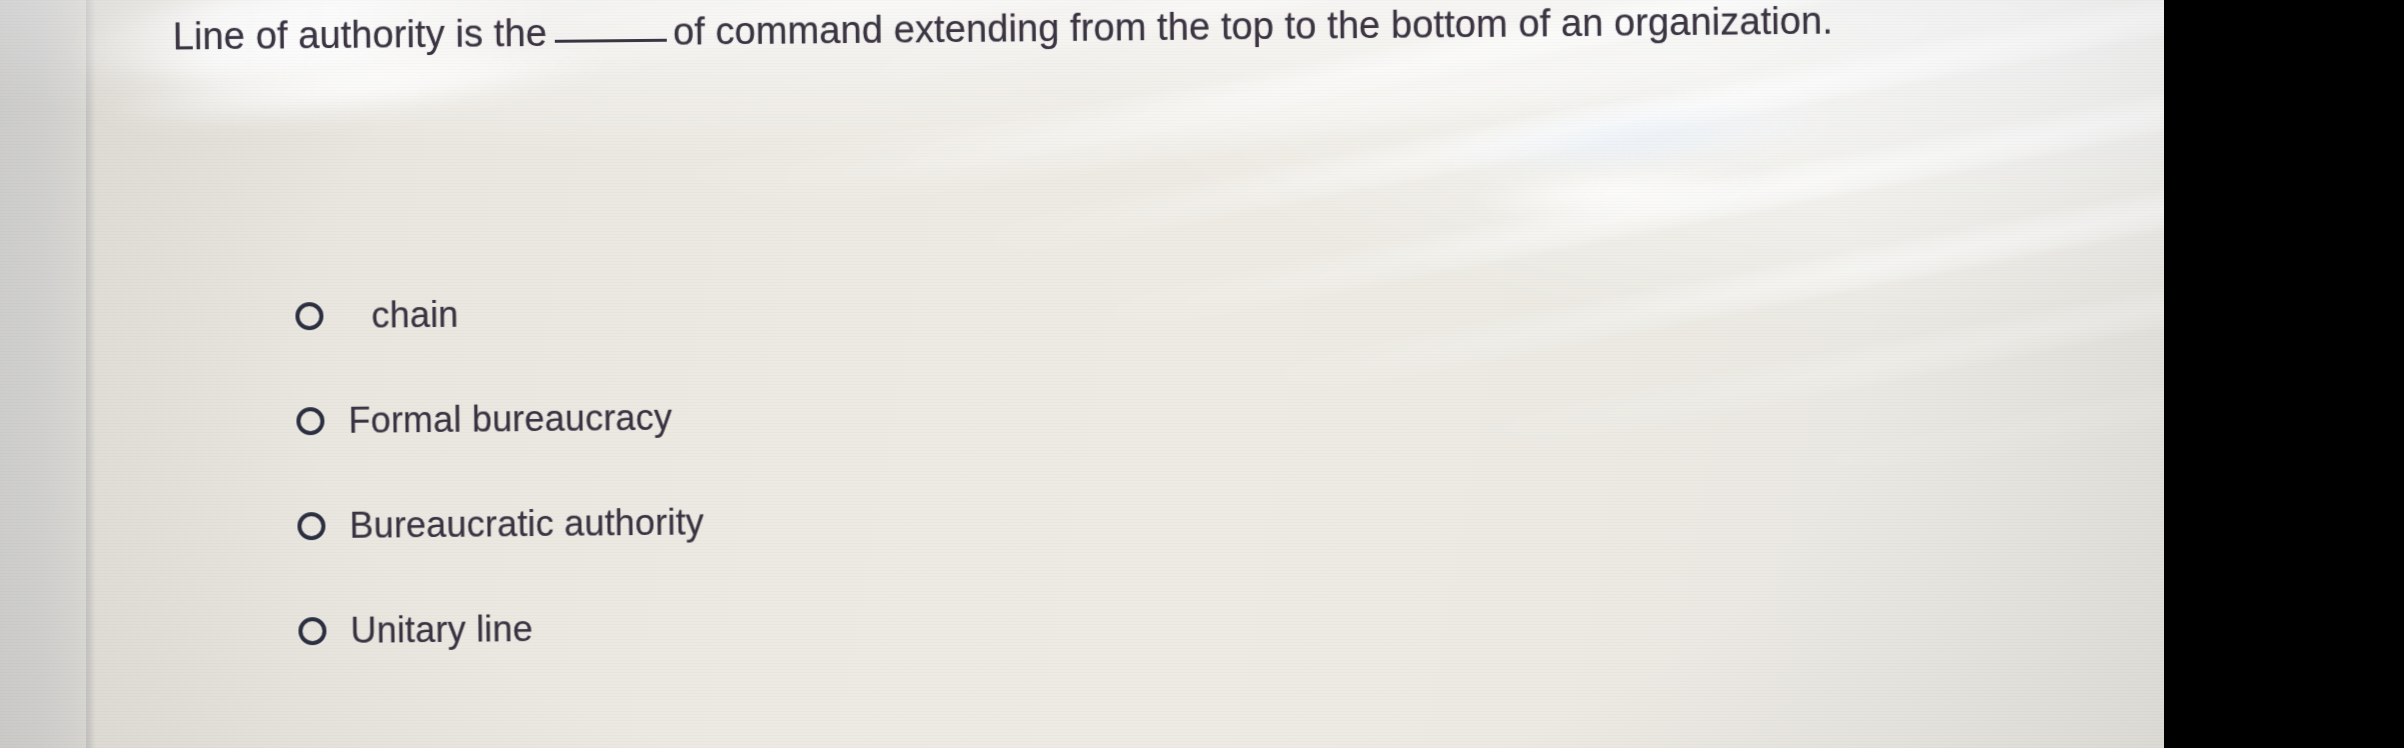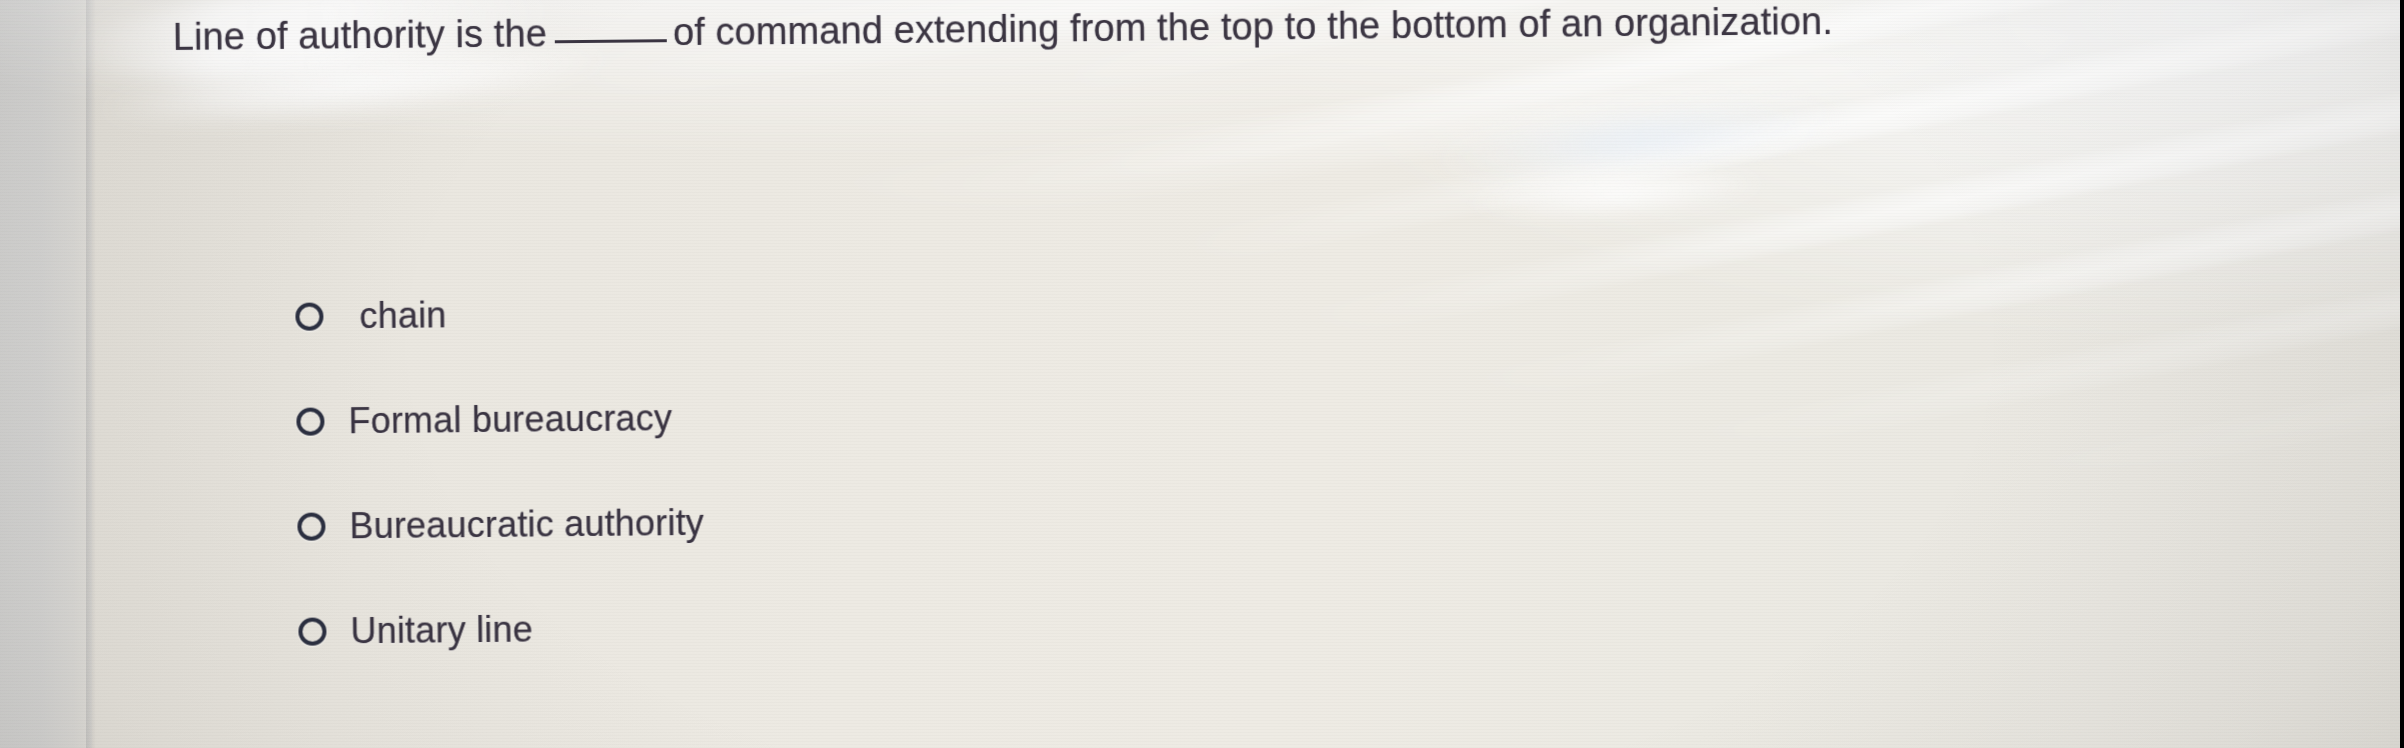--- a/index.html
+++ b/index.html
@@ -3,21 +3,21 @@
 <meta charset="utf-8">
 <title>Quiz Question Photo</title>
 <style>
   html, body {
     margin: 0;
     padding: 0;
     background: #000;
   }
   #screen {
     position: relative;
-    width: 2400px;
+    width: 2164px;
     height: 748px;
     overflow: hidden;
     background: #bef264;
     font-family: "Liberation Sans", sans-serif;
     -webkit-font-smoothing: antialiased;
   }
 
   
   .layer { position: absolute; inset: 0; pointer-events: none; }
 
@@ -205,21 +205,21 @@
     box-shadow: 0 1px 2px rgba(255,255,255,.55), inset 0 0 1px rgba(255,255,255,.3);
   }
   .option-label {
     font-size: 36px;
     color: #3a3442;
     letter-spacing: .2px;
     white-space: nowrap;
     text-shadow: 0 0 1px rgba(58,52,66,.55), 0 1px 1.5px rgba(255,255,255,.40);
   }
   
-  .option.indent .option-label { margin-left: 12px; }
+  .option.indent .option-label { margin-left: 24px; }
 
   
   #content { filter: blur(0.55px); }
 </style>
 </head>
 <body>
 
 <div id="screen">
 
   <div class="layer" id="bg-base"></div>

